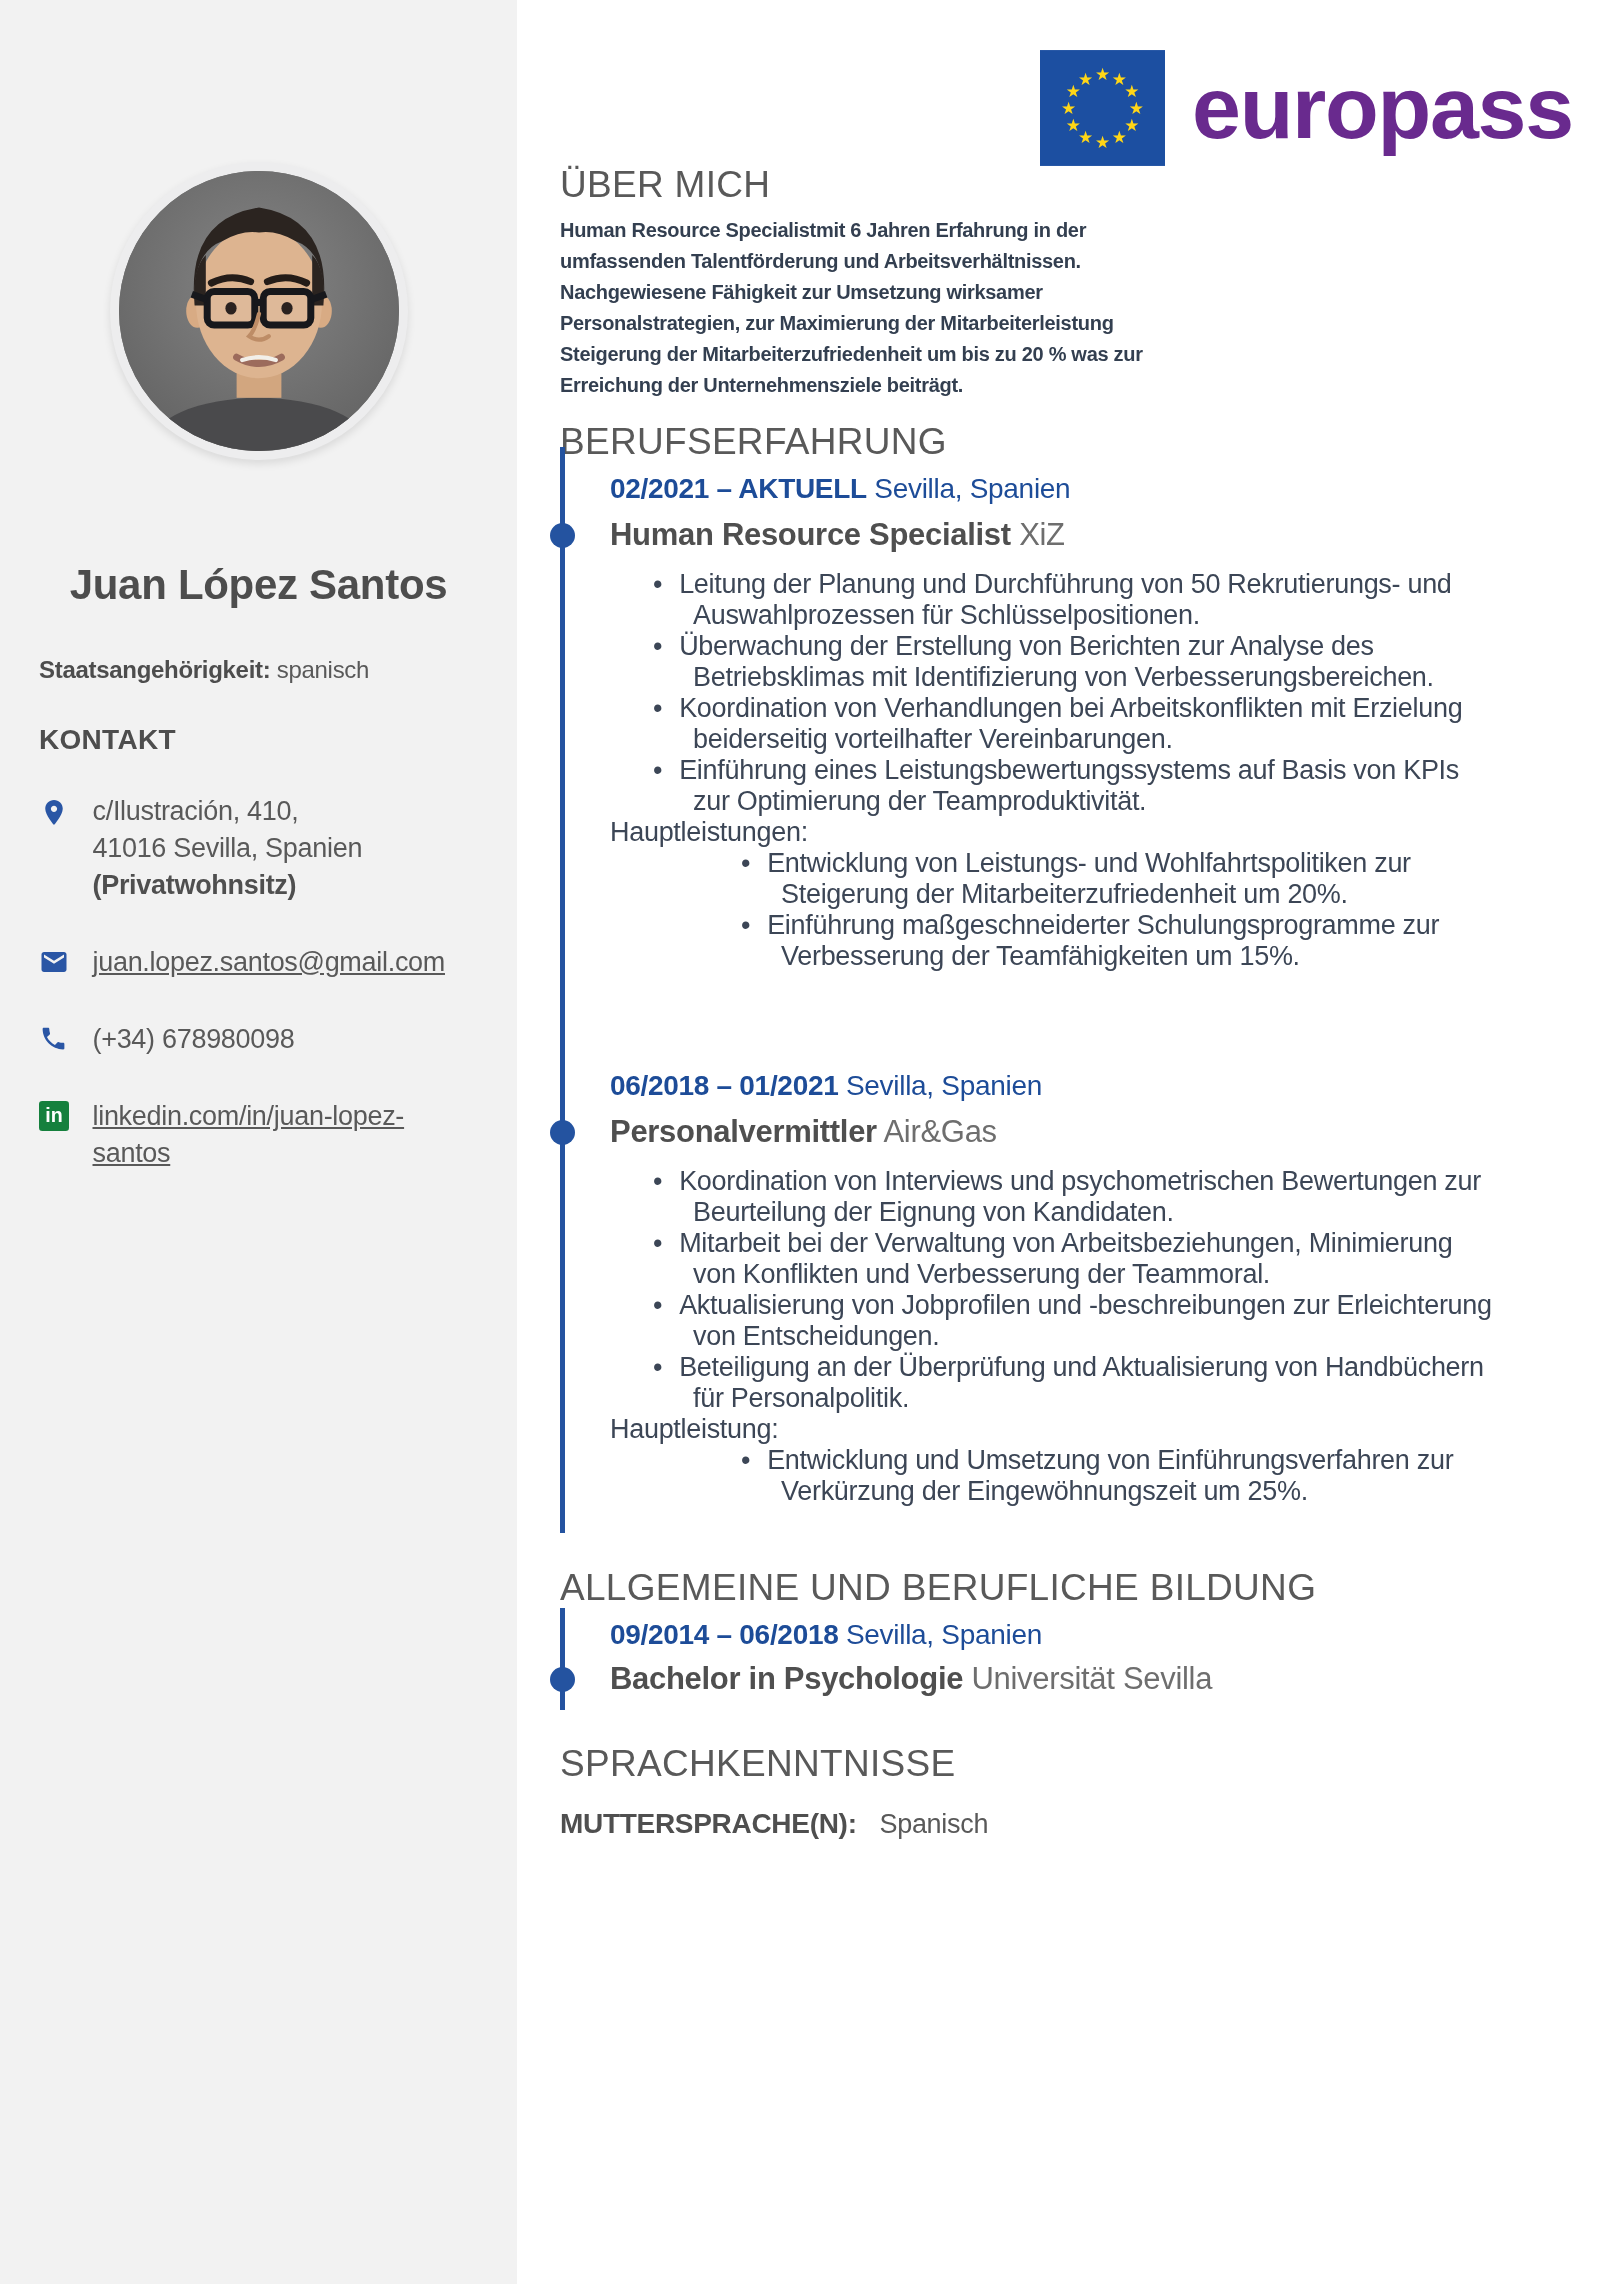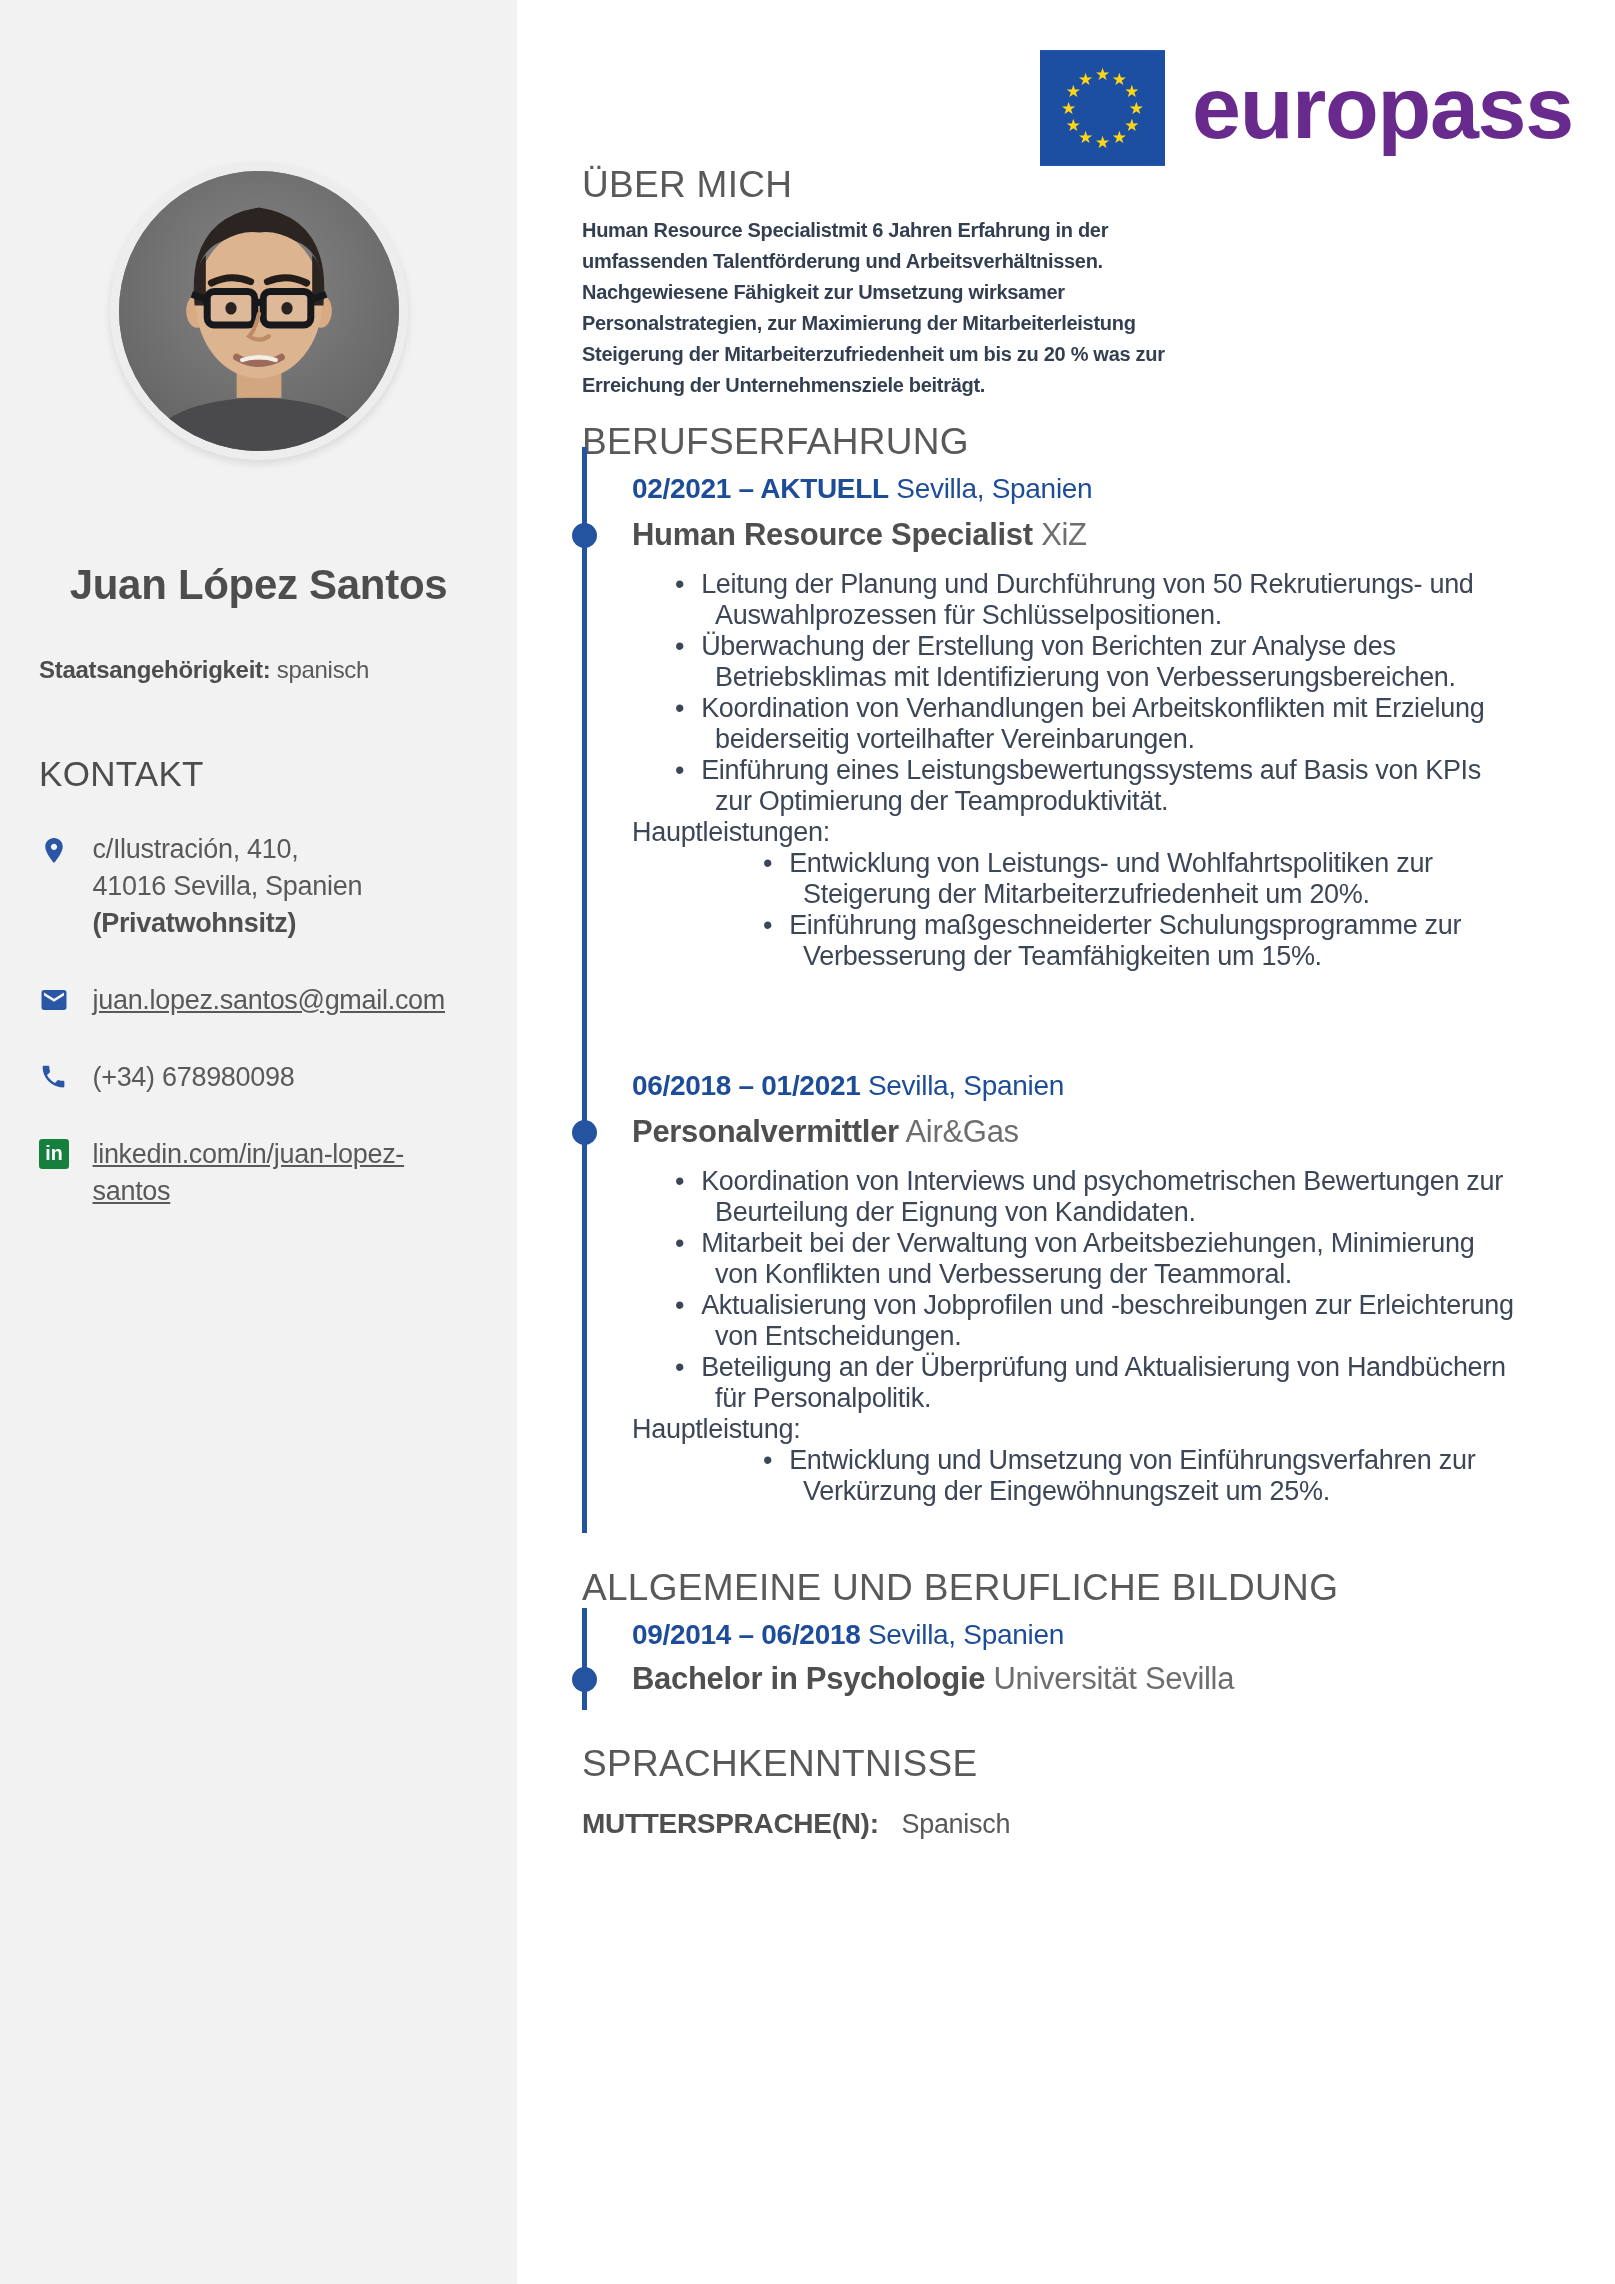--- a/index.html
+++ b/index.html
@@ -28,22 +28,22 @@
     margin-top:101px;text-align:center;
     font-size:42px;font-weight:bold;color:#4d4d4d;
     letter-spacing:-0.3px;
   }
   .nationality{
     margin:47px 0 14px 39px;font-size:24px;letter-spacing:-0.3px;
   }
   .nationality .lbl{font-weight:bold;color:#4d4d4d;}
   .nationality .val{color:#595959;}
   .contact-heading{
-    margin:70px 0 0 39px;
-    font-size:35px;font-weight:normal;color:#4d4d4d;letter-spacing:0.3px;
+    margin:40px 0 0 39px;
+    font-size:28px;font-weight:bold;color:#4d4d4d;letter-spacing:0.3px;
   }
   .contact-list{margin:37px 0 0 39px;}
   .contact-item{display:flex;align-items:flex-start;margin-bottom:40px;}
   .contact-icon{flex:0 0 30px;width:30px;height:33px;margin-top:2.6px;}
   .contact-icon svg{display:block;}
   .contact-text{
     margin-left:23.5px;width:365px;
     font-size:27px;line-height:37px;color:#595959;letter-spacing:-0.3px;
   }
   .contact-text .bold-line{font-weight:bold;color:#4f4f4f;}
@@ -59,21 +59,21 @@
   .logo{
     position:absolute;left:1040px;top:50px;height:116px;
     display:flex;align-items:center;gap:27px;
   }
   .eu-flag{width:125px;height:116px;display:block;}
   .wordmark{
     font-size:88px;font-weight:bold;color:#692a8e;
     letter-spacing:-1.3px;line-height:116px;
   }
   
-  .main{position:absolute;left:582px;top:0;width:997px;}
+  .main{position:absolute;left:560px;top:0;width:997px;}
   .section-heading{
     font-size:37px;font-weight:400;color:#595959;letter-spacing:0.3px;
   }
   .about-heading{margin-top:164px;}
   .about-par{margin-top:9px;}
   .about-par .pline{
     font-size:20px;line-height:31px;font-weight:bold;color:#333f50;
     letter-spacing:-0.3px;white-space:nowrap;
   }
   .exp-heading{margin-top:19.6px;}

